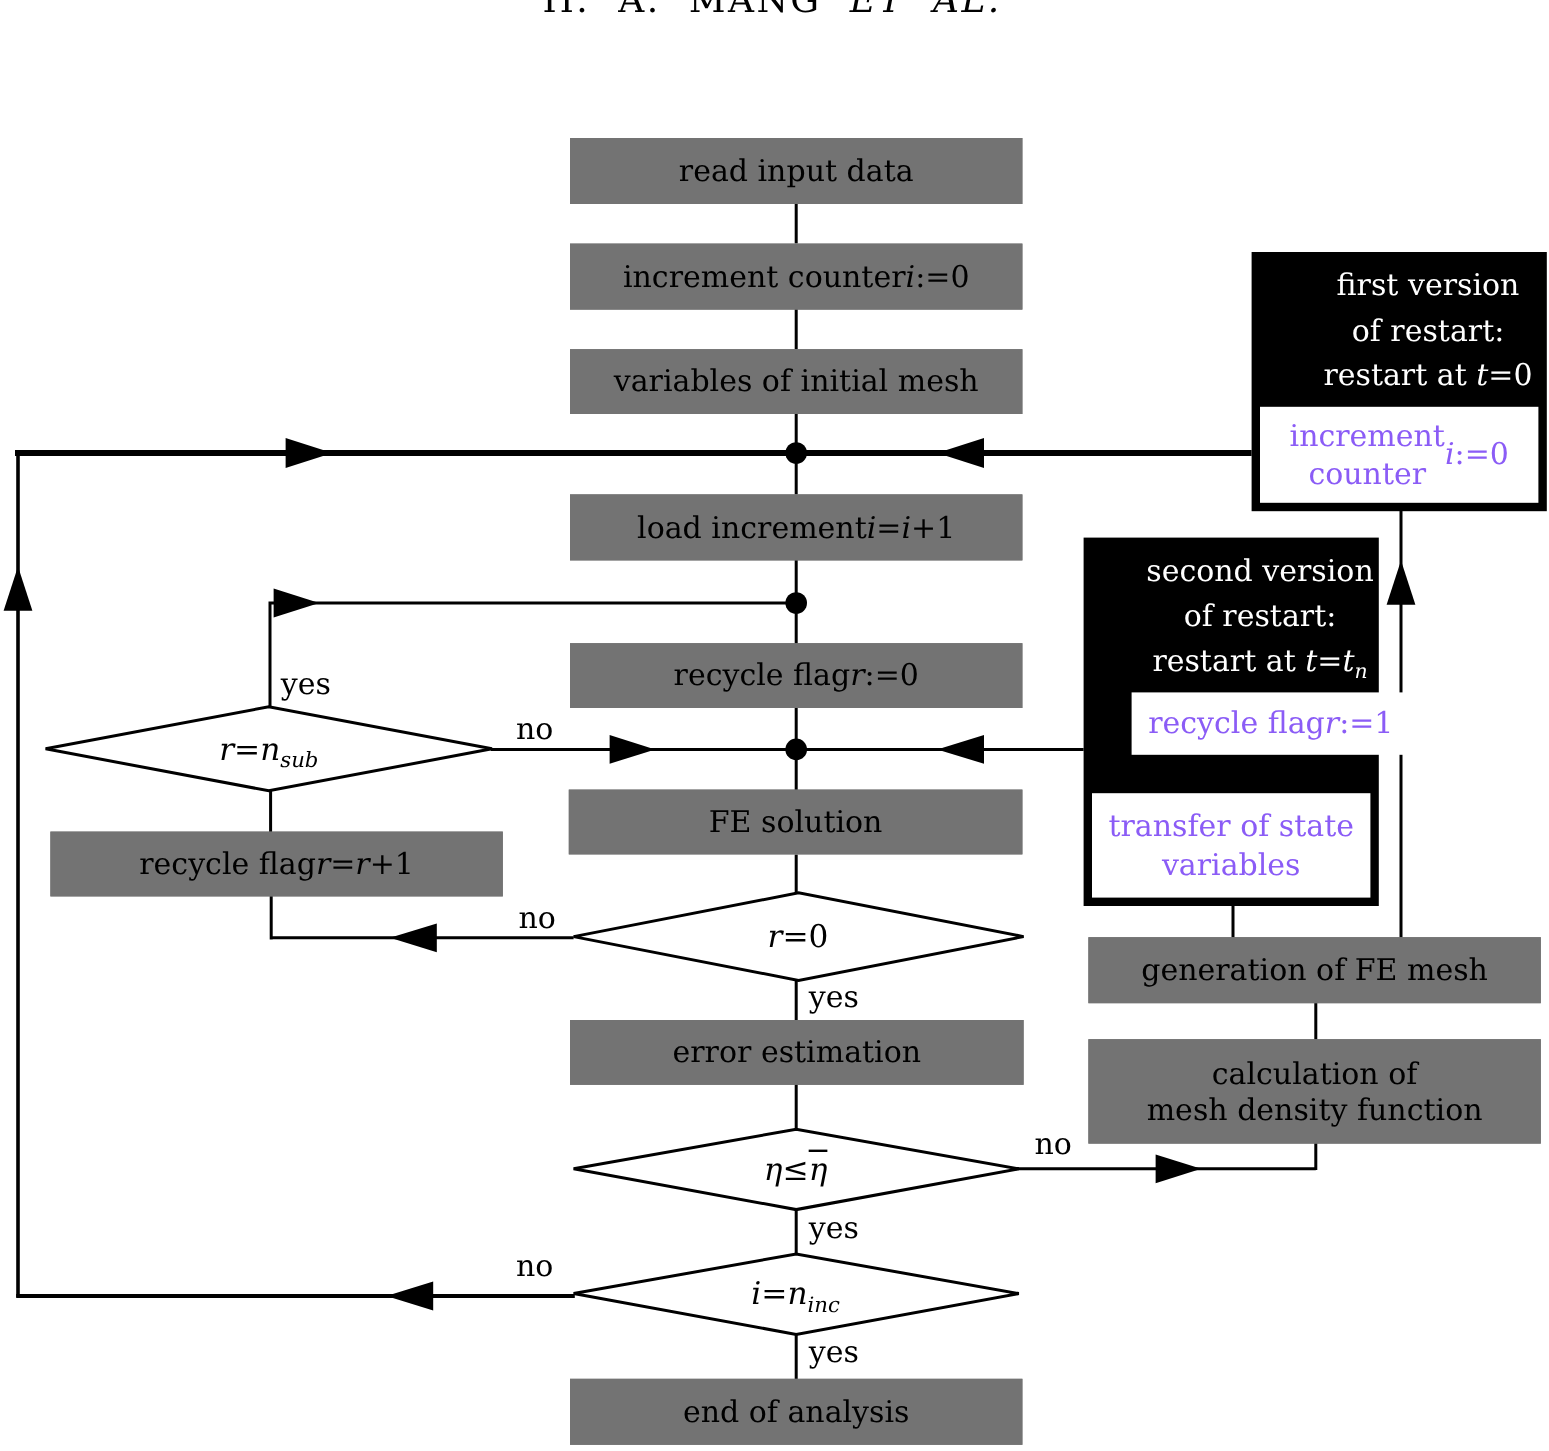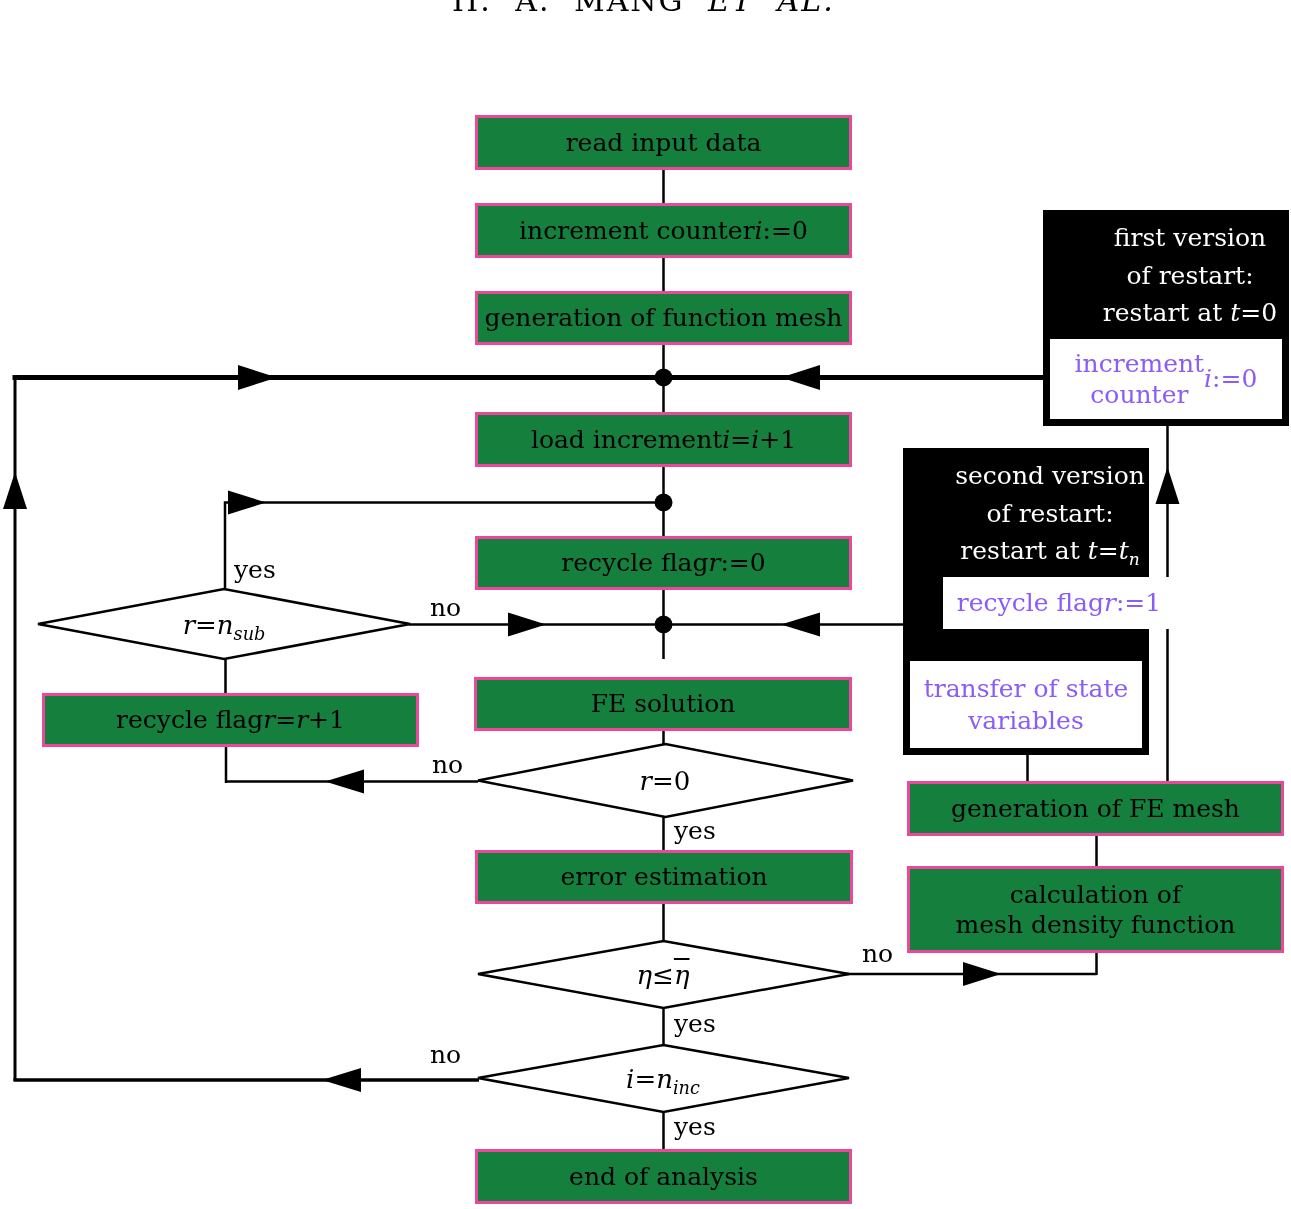--- a/index.html
+++ b/index.html
@@ -1,21 +1,21 @@
 <!DOCTYPE html>
 <html><head>
 <meta charset="utf-8">
 <style>
   html,body{margin:0;padding:0;background:#ffffff;}
   .stage{position:relative;width:1291px;height:1209px;background:#fff;overflow:hidden;
          font-family:"DejaVu Serif","Liberation Serif",serif;color:#000;}
   .pheader{position:absolute;left:452px;top:-17px;font-size:30px;letter-spacing:2px;
            word-spacing:12px;white-space:nowrap;}
   svg.wires{position:absolute;left:0;top:0;}
-  .box{position:absolute;box-sizing:border-box;border:3px solid #ec4899;background:#15803d;
+  .box{position:absolute;box-sizing:border-box;border:3px solid #737373;background:#737373;
        display:flex;align-items:center;justify-content:center;text-align:center;
        font-size:25px;line-height:1.18;white-space:nowrap;}
   .box.wrap{white-space:normal;}
   .dlabel{position:absolute;font-size:26px;text-align:center;transform:translate(-50%,-50%);
           white-space:nowrap;}
   .elabel{position:absolute;font-size:25px;white-space:nowrap;}
   .panel{position:absolute;box-sizing:border-box;background:#000;color:#fff;
          text-align:center;font-size:25px;line-height:1.5;padding-left:48px;}
   .panel .ptitle{padding-top:9px;}
   .pbox{position:absolute;background:#fff;color:#8b5cf6;display:flex;align-items:center;
@@ -58,24 +58,24 @@
       <polygon points="325,781.5 364,769.5 364,793.5"></polygon>
       <polygon points="1001,974 963,962 963,986"></polygon>
       <polygon points="322,1080 361,1068 361,1092"></polygon>
       <polygon points="15,472 3,509 27,509"></polygon>
       <polygon points="1167.5,467 1155.5,504 1179.5,504"></polygon>
     </g>
   </svg>
 
   <div class="box" style="left:475px;top:115px;width:377px;height:55px;">read input data</div>
   <div class="box" style="left:475px;top:203px;width:377px;height:55px;">increment counter <i>i</i>:=0</div>
-  <div class="box" style="left:475px;top:291px;width:377px;height:54px;">generation of function mesh</div>
+  <div class="box" style="left:475px;top:291px;width:377px;height:54px;">variables of initial mesh</div>
   <div class="box" style="left:475px;top:412px;width:377px;height:55px;">load increment <i>i</i>=<i>i</i>+1</div>
   <div class="box" style="left:475px;top:536px;width:377px;height:54px;">recycle flag <i>r</i>:=0</div>
-  <div class="box" style="left:474px;top:658px;width:378px;height:54px;margin-top:19px;">FE solution</div>
+  <div class="box" style="left:474px;top:658px;width:378px;height:54px;">FE solution</div>
   <div class="box" style="left:475px;top:850px;width:378px;height:54px;">error estimation</div>
   <div class="box" style="left:475px;top:1149px;width:377px;height:55px;">end of analysis</div>
 
   <div class="box" style="left:42px;top:693px;width:377px;height:54px;">recycle flag <i>r</i>=<i>r</i>+1</div>
 
   <div class="box" style="left:907px;top:781px;width:377px;height:55px;">generation of FE mesh</div>
   <div class="box wrap" style="left:907px;top:866px;width:377px;height:87px;">calculation of<br>mesh density function</div>
 
   <div class="panel" style="left:1043px;top:210px;width:246px;height:216px;">
     <div class="ptitle">first version<br>of restart:<br>restart at <i>t</i>=0</div>

